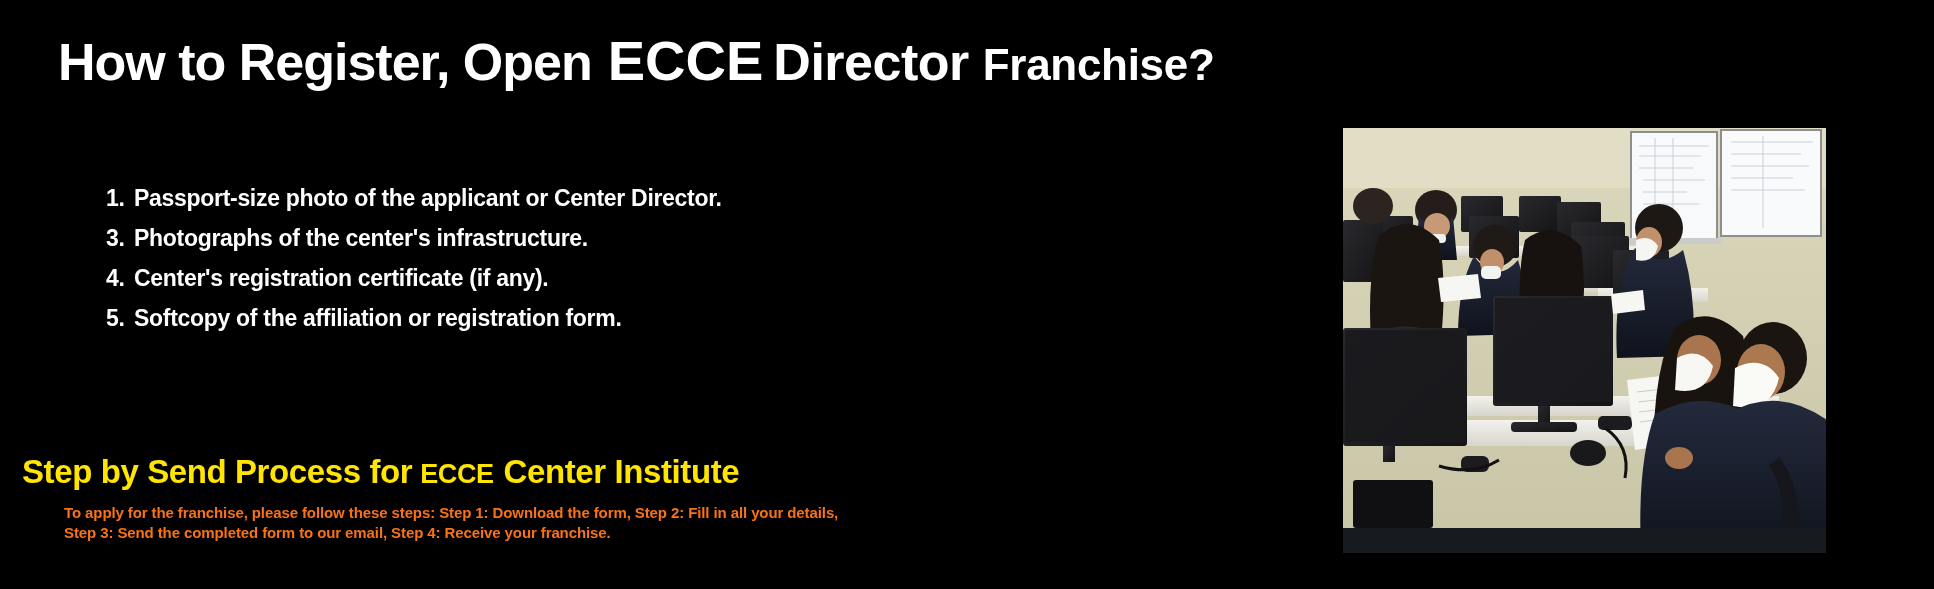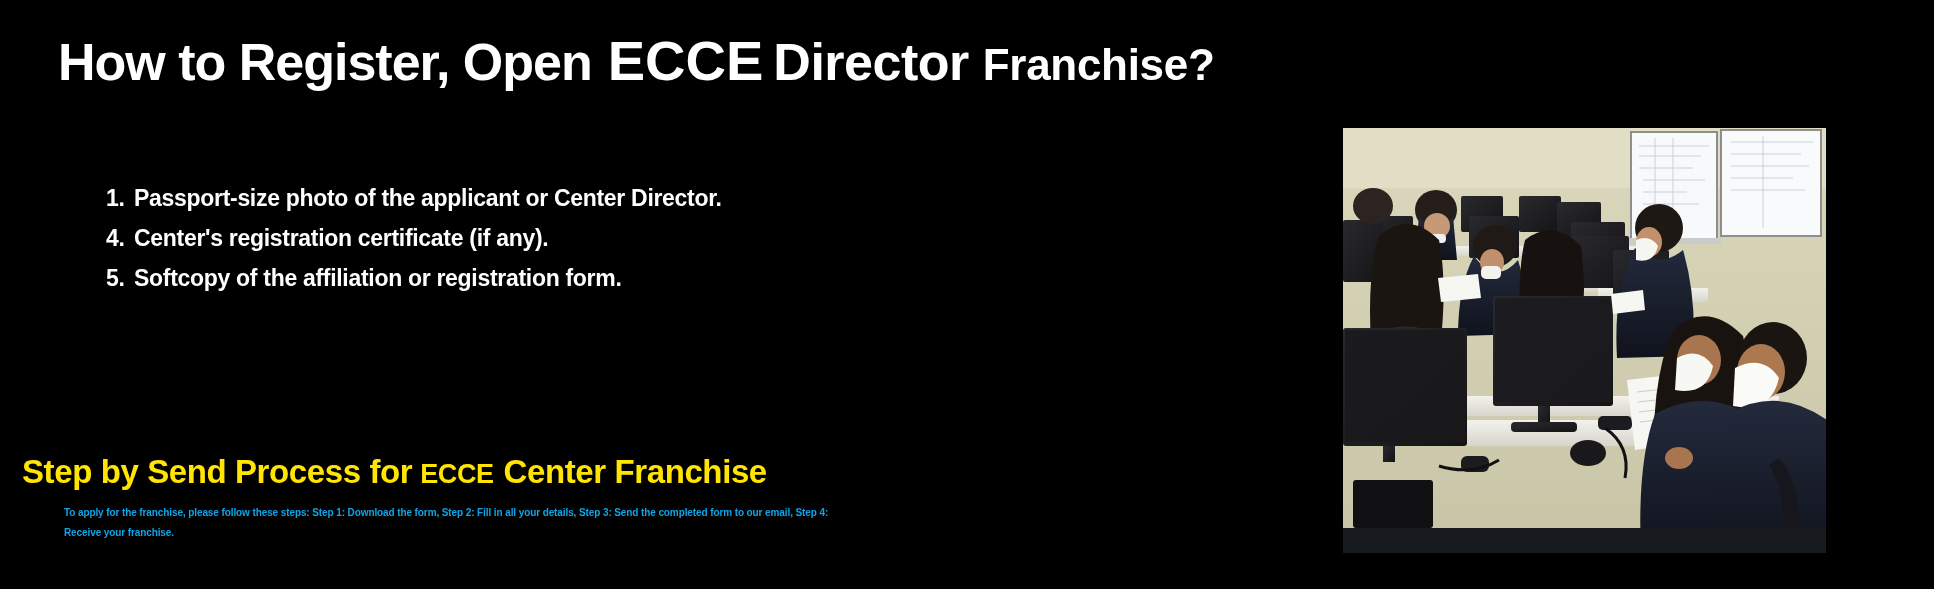--- a/index.html
+++ b/index.html
@@ -65,24 +65,24 @@
     font-size:33px;
     letter-spacing:-0.4px;
   }
   .steps-head .st-ecce { font-size:27px; padding:0 4px 0 8px; }
   .steps-head .st-tail { padding-left:6px; }
 
   
   .steps-body {
     position:absolute; left:64px; top:503px;
     width:800px;
-    font-size:10px;
+    font-size:15px;
     font-weight:700;
     line-height:20px;
-    color:#0ea5e9;
+    color:#f97316;
     letter-spacing:-0.1px;
   }
 
   
   .photo {
     position:absolute; left:1343px; top:128px;
     width:483px; height:425px;
     overflow:hidden;
     background:#cfcab0;
   }
@@ -93,26 +93,27 @@
 
 <div class="banner">
 
   <div class="headline">
     <span class="seg hl-main">How to Register, Open</span><span class="seg hl-ecce">ECCE</span><span class="seg hl-train">Director</span><span class="seg hl-fran">Franchise?</span>
   </div>
 
 
   <ul class="doc-list">
     <li><span class="num">1.</span><span>Passport-size photo of the applicant or Center Director.</span></li>
+    <li><span class="num">3.</span><span>Photographs of the center's infrastructure.</span></li>
     <li><span class="num">4.</span><span>Center's registration certificate (if any).</span></li>
     <li><span class="num">5.</span><span>Softcopy of the affiliation or registration form.</span></li>
   </ul>
 
   <div class="steps-head">
-    <span>Step by Send Process for</span><span class="st-ecce">ECCE</span><span class="st-tail">Center Franchise</span>
+    <span>Step by Send Process for</span><span class="st-ecce">ECCE</span><span class="st-tail">Center Institute</span>
   </div>
 
   <p class="steps-body">To apply for the franchise, please follow these steps: Step 1: Download the form, Step 2: Fill in all your details, Step 3: Send the completed form to our email, Step 4: Receive your franchise.</p>
 
   <div class="photo">
     <svg viewBox="0 0 483 425" preserveAspectRatio="none">
       <defs>
         <linearGradient id="wall" x1="0" y1="0" x2="0" y2="1">
           <stop offset="0" stop-color="#dcd8bd"></stop>
           <stop offset="1" stop-color="#c8c4a6"></stop>

